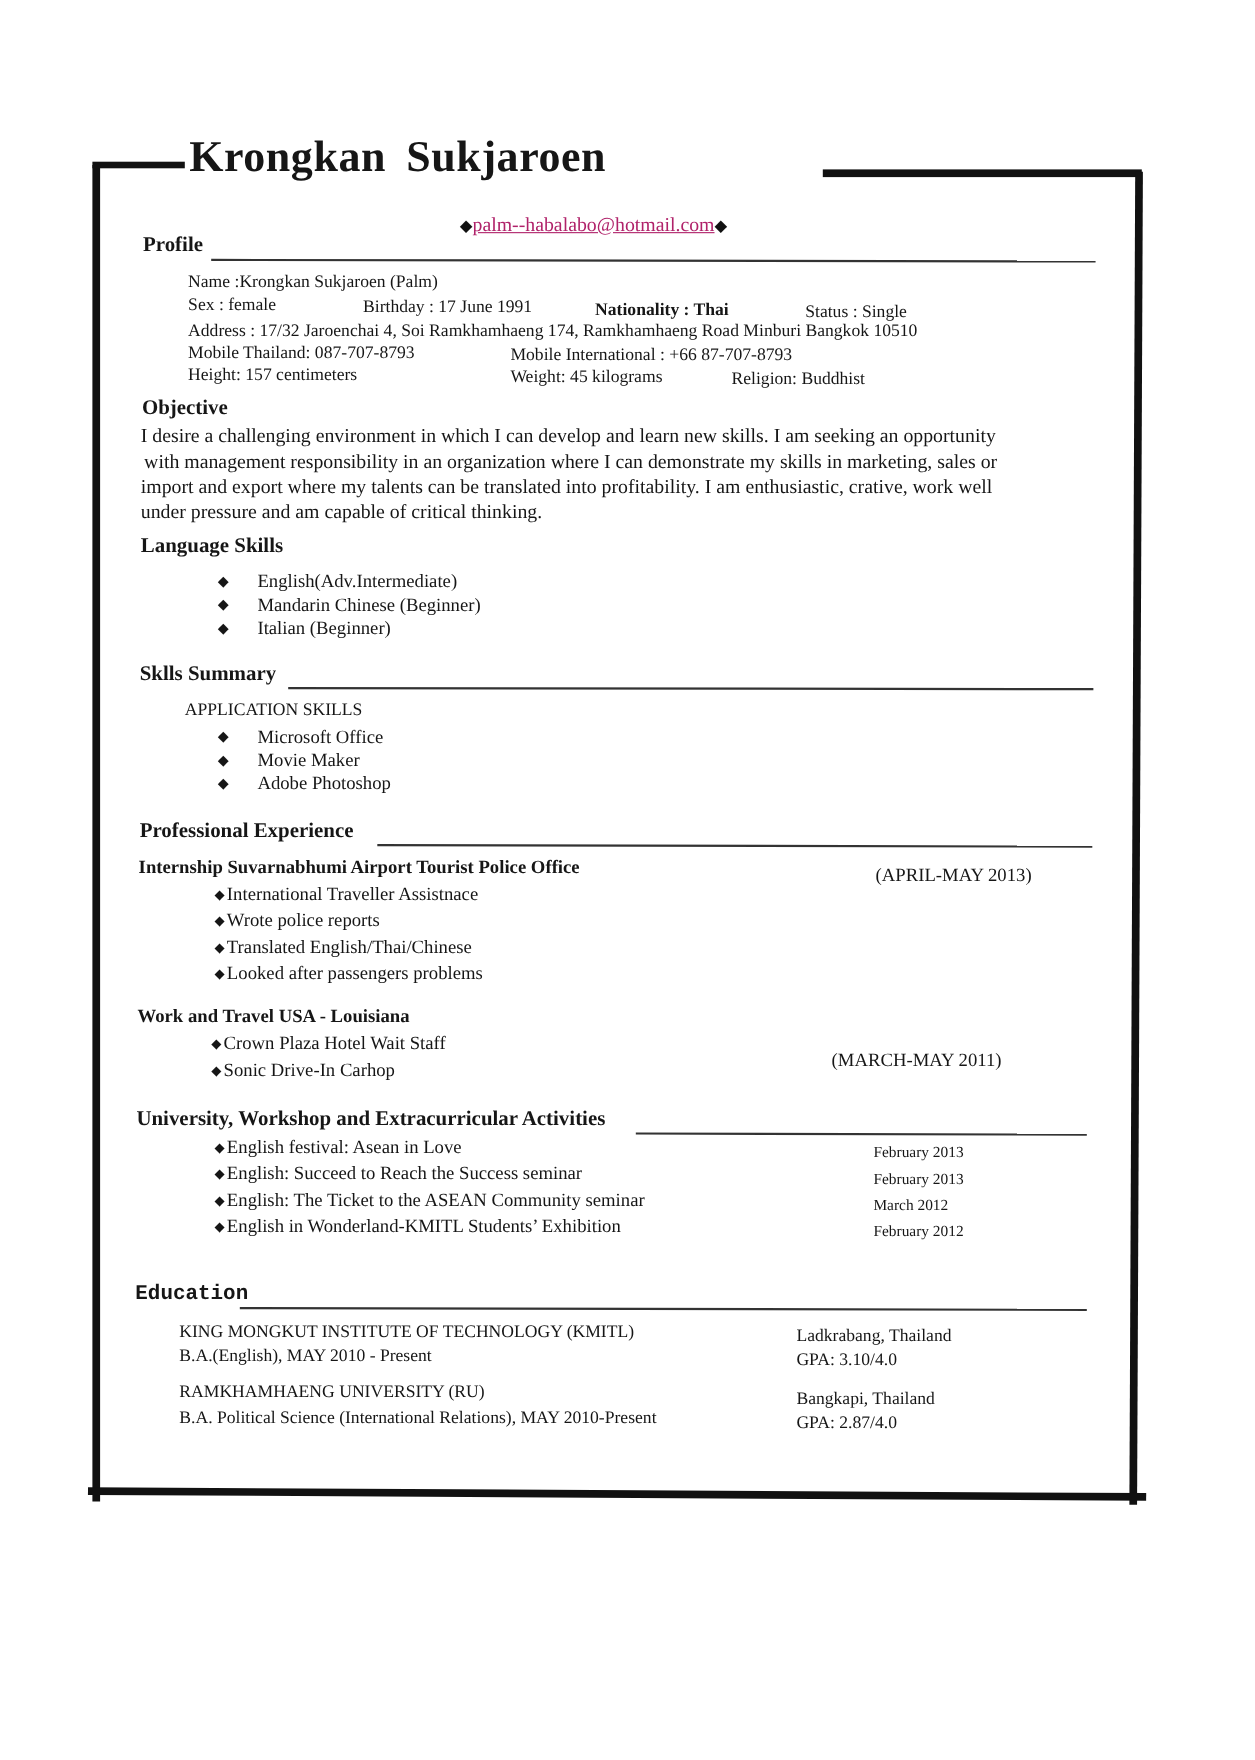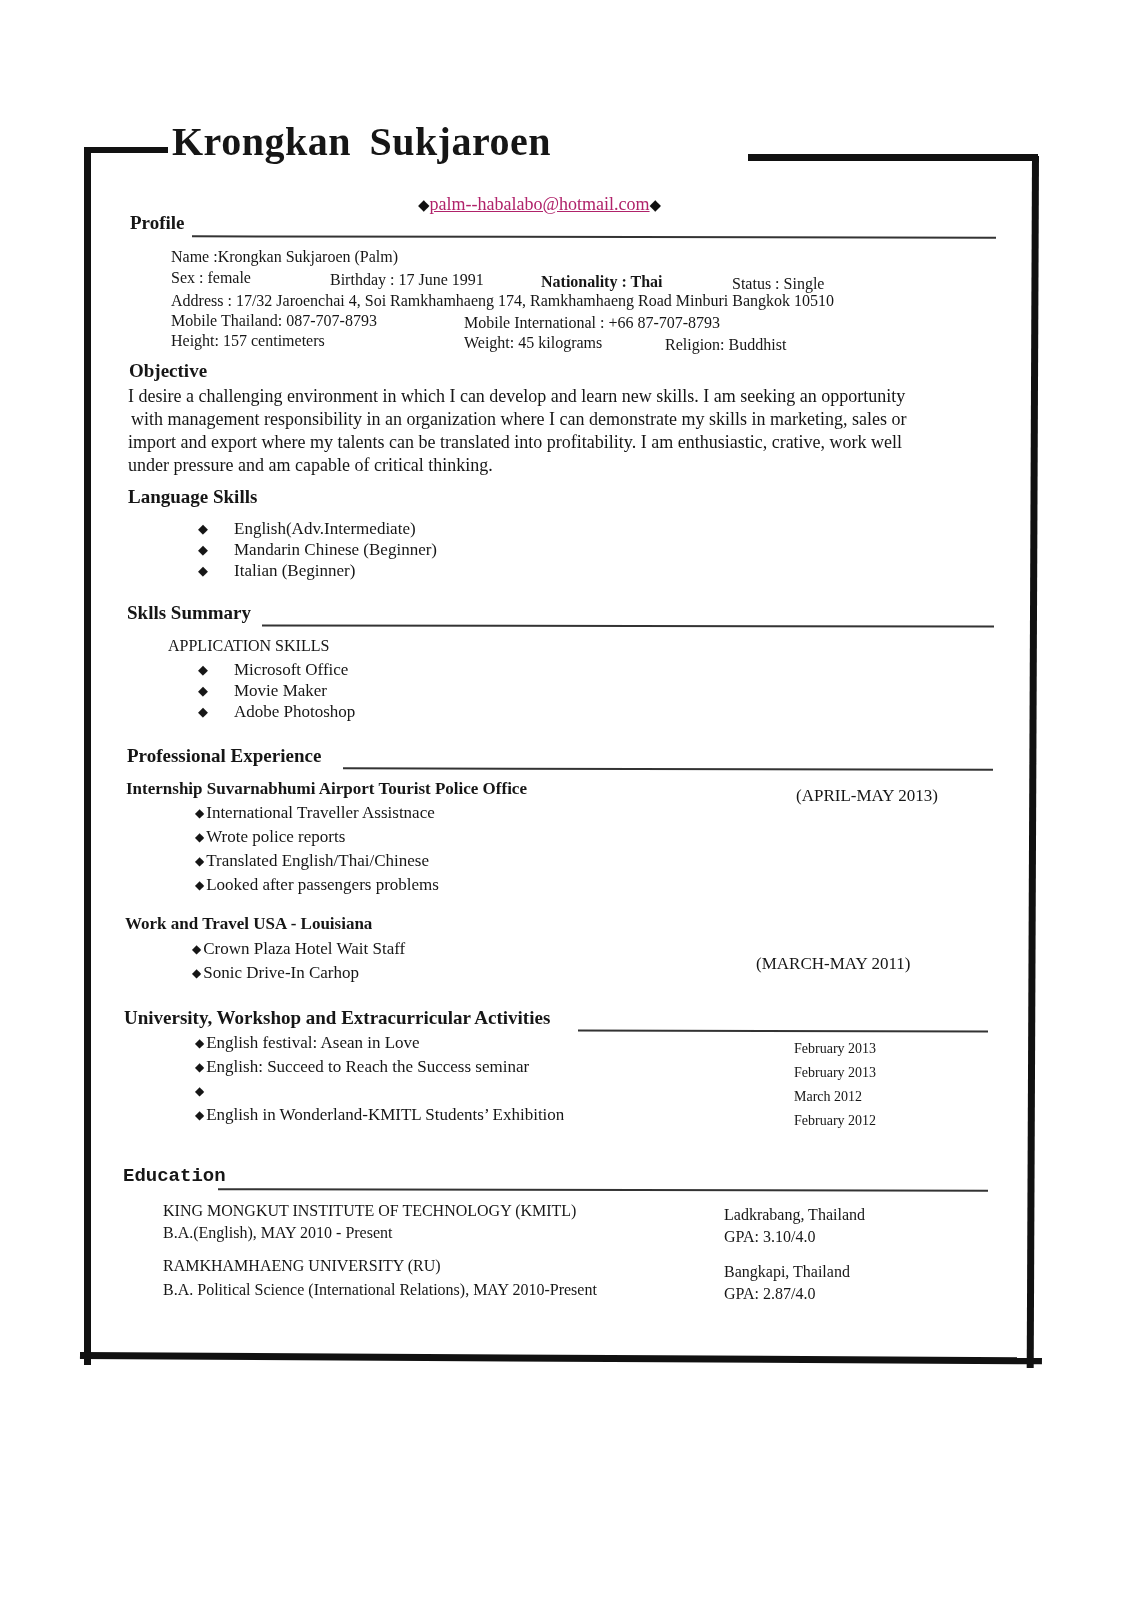--- a/index.html
+++ b/index.html
@@ -145,20 +145,21 @@
   <div class="exp-item">
       <span class="b">◆</span>
       <span>English festival: Asean in Love</span>
     </div>
   <div class="exp-item">
       <span class="b">◆</span>
       <span>English: Succeed to Reach the Success seminar</span>
     </div>
   <div class="exp-item">
       <span class="b">◆</span>
+      <span>English: The Ticket to the ASEAN Community seminar</span>
     </div>
   <div class="exp-item">
       <span class="b">◆</span>
       <span>English in Wonderland-KMITL Students’ Exhibition</span>
     </div>
 </div>
 <div class="abs" style="left:794px; top:1037px;">
   <div class="act-date">February  2013</div>
   <div class="act-date">February 2013</div>
   <div class="act-date">March 2012</div>

